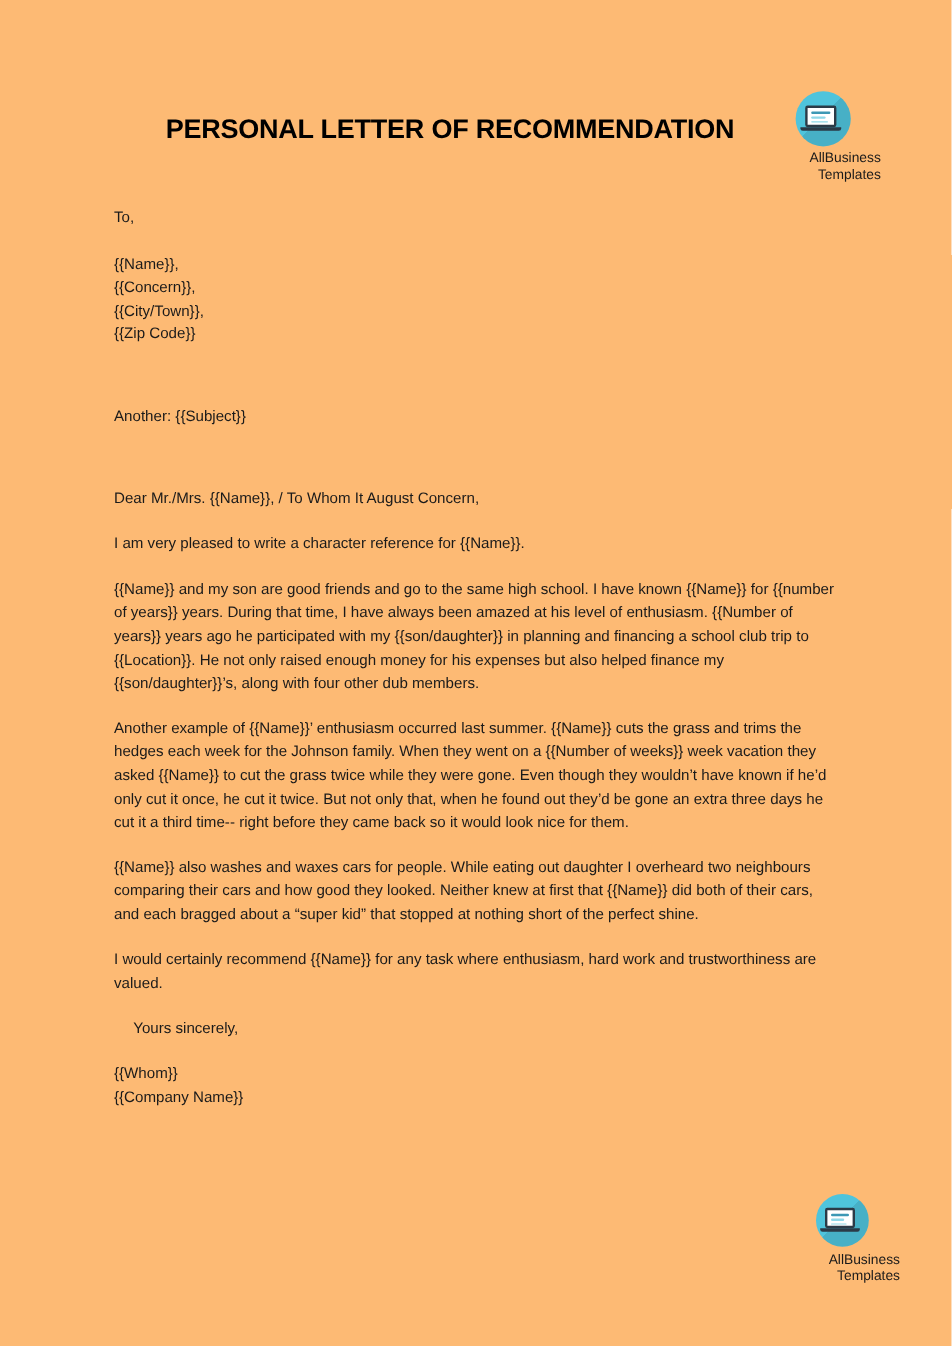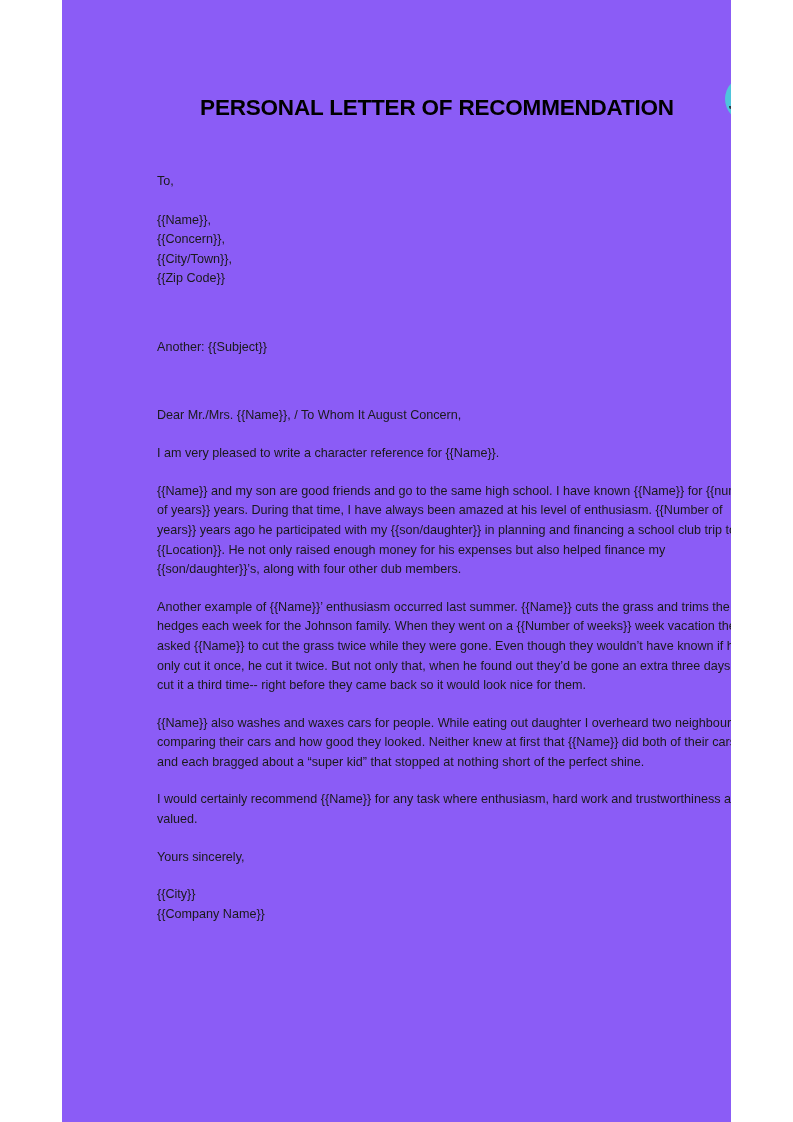--- a/index.html
+++ b/index.html
@@ -7,24 +7,24 @@
     margin: 0;
     padding: 0;
     background: #ffffff;
   }
   body {
     font-family: "Liberation Sans", sans-serif;
     color: #1a1a1a;
   }
   .page {
     position: relative;
-    width: 669px;
+    width: 793px;
     height: 1122px;
     margin: 0 auto;
-    background: #8b5cf6;
+    background: #fdba74;
     overflow: hidden;
     box-sizing: border-box;
   }
 
   
   .header {
     position: absolute;
     left: 0;
     top: 0;
     width: 793px;
@@ -130,21 +130,21 @@
   }
   .line { margin: 0; }
 
   .date-line { margin: 0 0 32px 0; }
   .to-line { margin: 0 0 19px 0; }
   .address-block { margin: 0 0 49px 0; }
   .address-block .line { margin: 0; }
   .subject-line { margin: 0 0 48px 0; }
   .salutation { margin: 0 0 19px 0; }
   .para { margin: 0 0 18px 0; text-align: left; }
-  .closing { margin: 0 0 18px 0; }
+  .closing { margin: 0 0 18px 16px; }
   .signoff-block { margin: 0; }
   .signoff-block .line { margin: 0; }
 </style>
 </head>
 <body>
 
 <div class="page">
 
   <div class="header">
     <div class="doc-title">PERSONAL LETTER OF RECOMMENDATION</div>
@@ -190,21 +190,21 @@
 
     <p class="para">Another example of {{Name}}’ enthusiasm occurred last summer. {{Name}} cuts the grass and trims the hedges each week for the Johnson family. When they went on a {{Number of weeks}} week vacation they asked {{Name}} to cut the grass twice while they were gone. Even though they wouldn’t have known if he’d only cut it once, he cut it twice. But not only that, when he found out they’d be gone an extra three days he cut it a third time-- right before they came back so it would look nice for them.</p>
 
     <p class="para">{{Name}} also washes and waxes cars for people. While eating out daughter I overheard two neighbours comparing their cars and how good they looked. Neither knew at first that {{Name}} did both of their cars, and each bragged about a “super kid” that stopped at nothing short of the perfect shine.</p>
 
     <p class="para">I would certainly recommend {{Name}} for any task where enthusiasm, hard work and trustworthiness are valued.</p>
 
     <p class="closing">Yours sincerely,</p>
 
     <div class="signoff-block">
-      <p class="line">{{City}}</p>
+      <p class="line">{{Whom}}</p>
       <p class="line">{{Company Name}}</p>
     </div>
   </div>
 
   <div class="logo footer-logo">
     <div class="logo-mark">
       <div class="logo-shadow"></div>
       <div class="logo-laptop">
         <div class="laptop-screen">
           <div class="laptop-line l1"></div>

